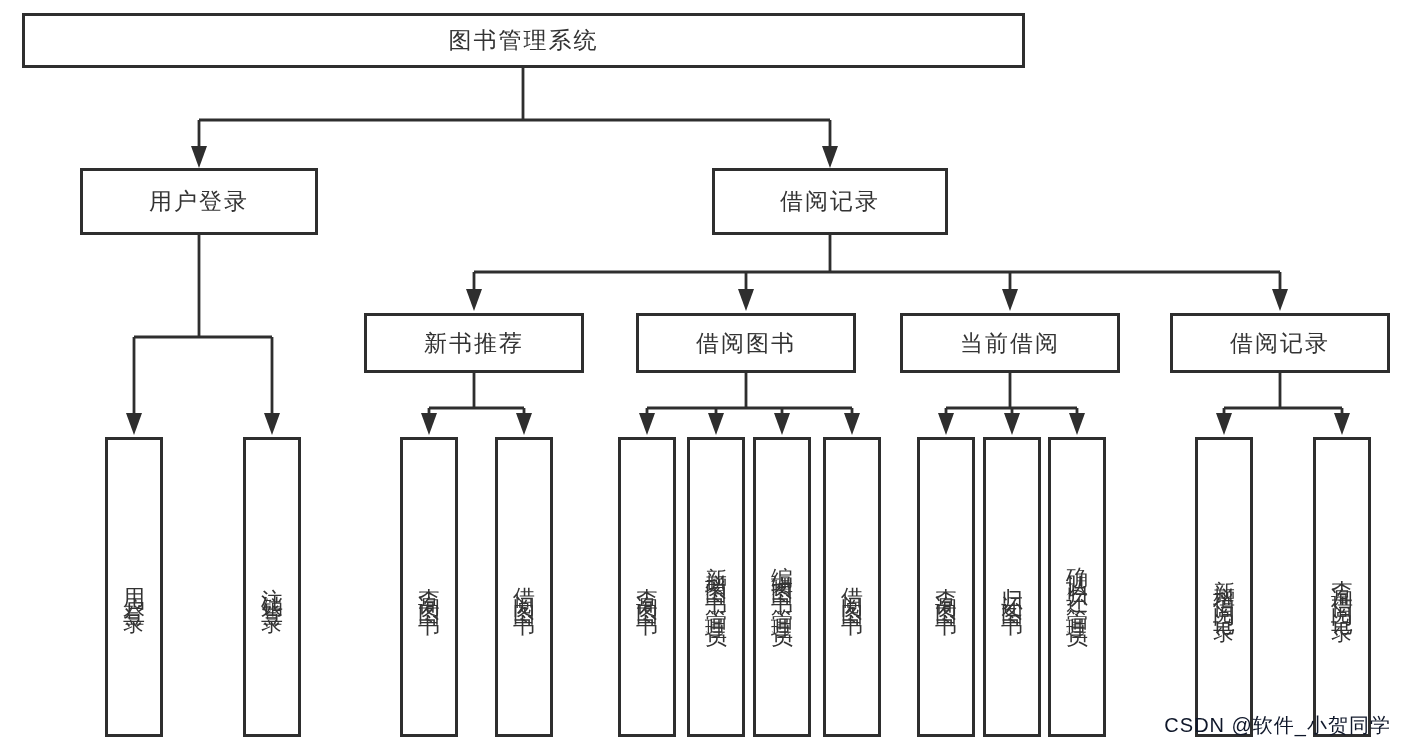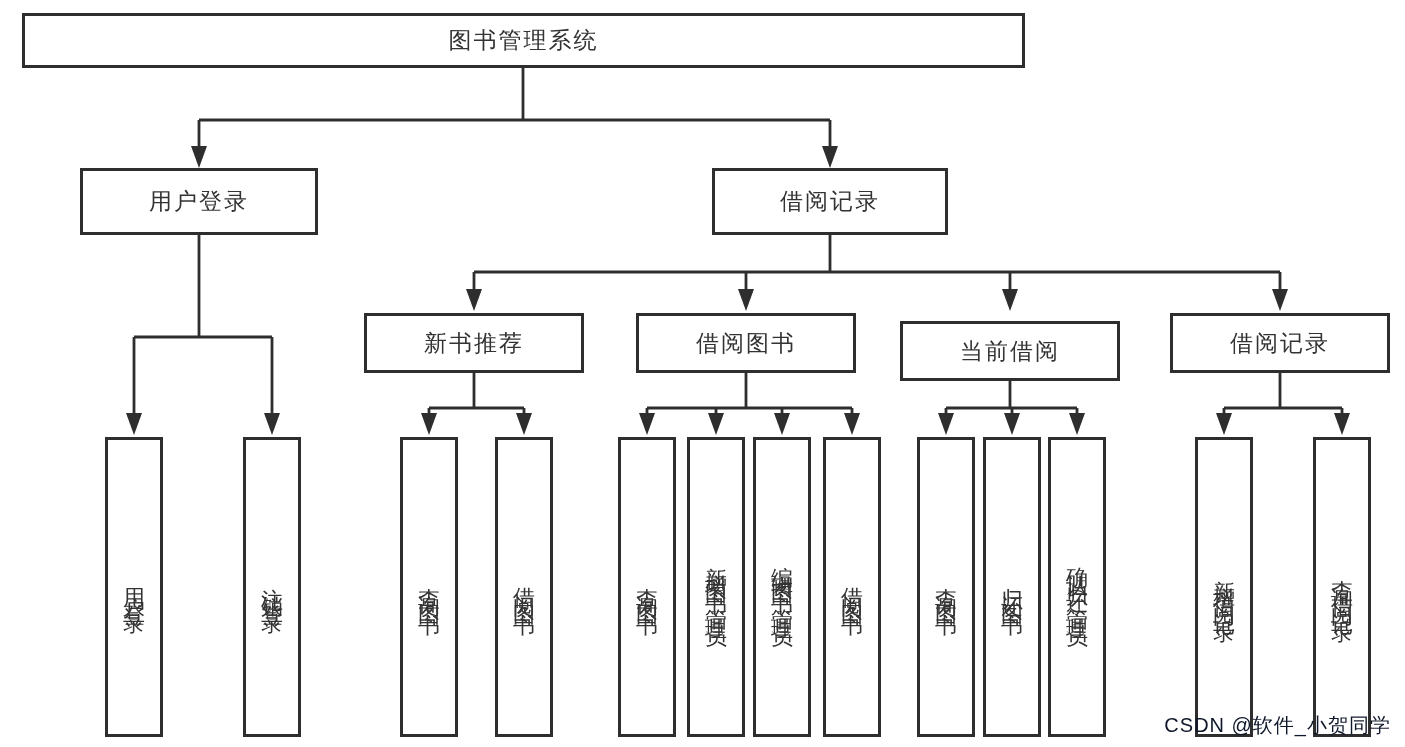--- a/index.html
+++ b/index.html
@@ -117,21 +117,21 @@
       </div>
       <div class="node horiz" style="left: 712px; top: 168px; width: 236px; height: 67px;">
         <span class="node-label">借阅记录</span>
       </div>
       <div class="node horiz" style="left: 364px; top: 313px; width: 220px; height: 60px;">
         <span class="node-label">新书推荐</span>
       </div>
       <div class="node horiz" style="left: 636px; top: 313px; width: 220px; height: 60px;">
         <span class="node-label">借阅图书</span>
       </div>
-      <div class="node horiz" style="left: 900px; top: 321px; width: 220px; height: 60px; text-align: center;">
+      <div class="node horiz" style="left: 900px; top: 313px; width: 220px; height: 60px; text-align: center;">
         <span class="node-label">当前借阅</span>
       </div>
       <div class="node horiz" style="left: 1170px; top: 313px; width: 220px; height: 60px;">
         <span class="node-label">借阅记录</span>
       </div>
       <div class="node vert" style="left: 105px; top: 437px; width: 58px; height: 300px;">
         <span class="node-label">用户登录</span>
       </div>
       <div class="node vert" style="left: 243px; top: 437px; width: 58px; height: 300px;">
         <span class="node-label">注销登录</span>

